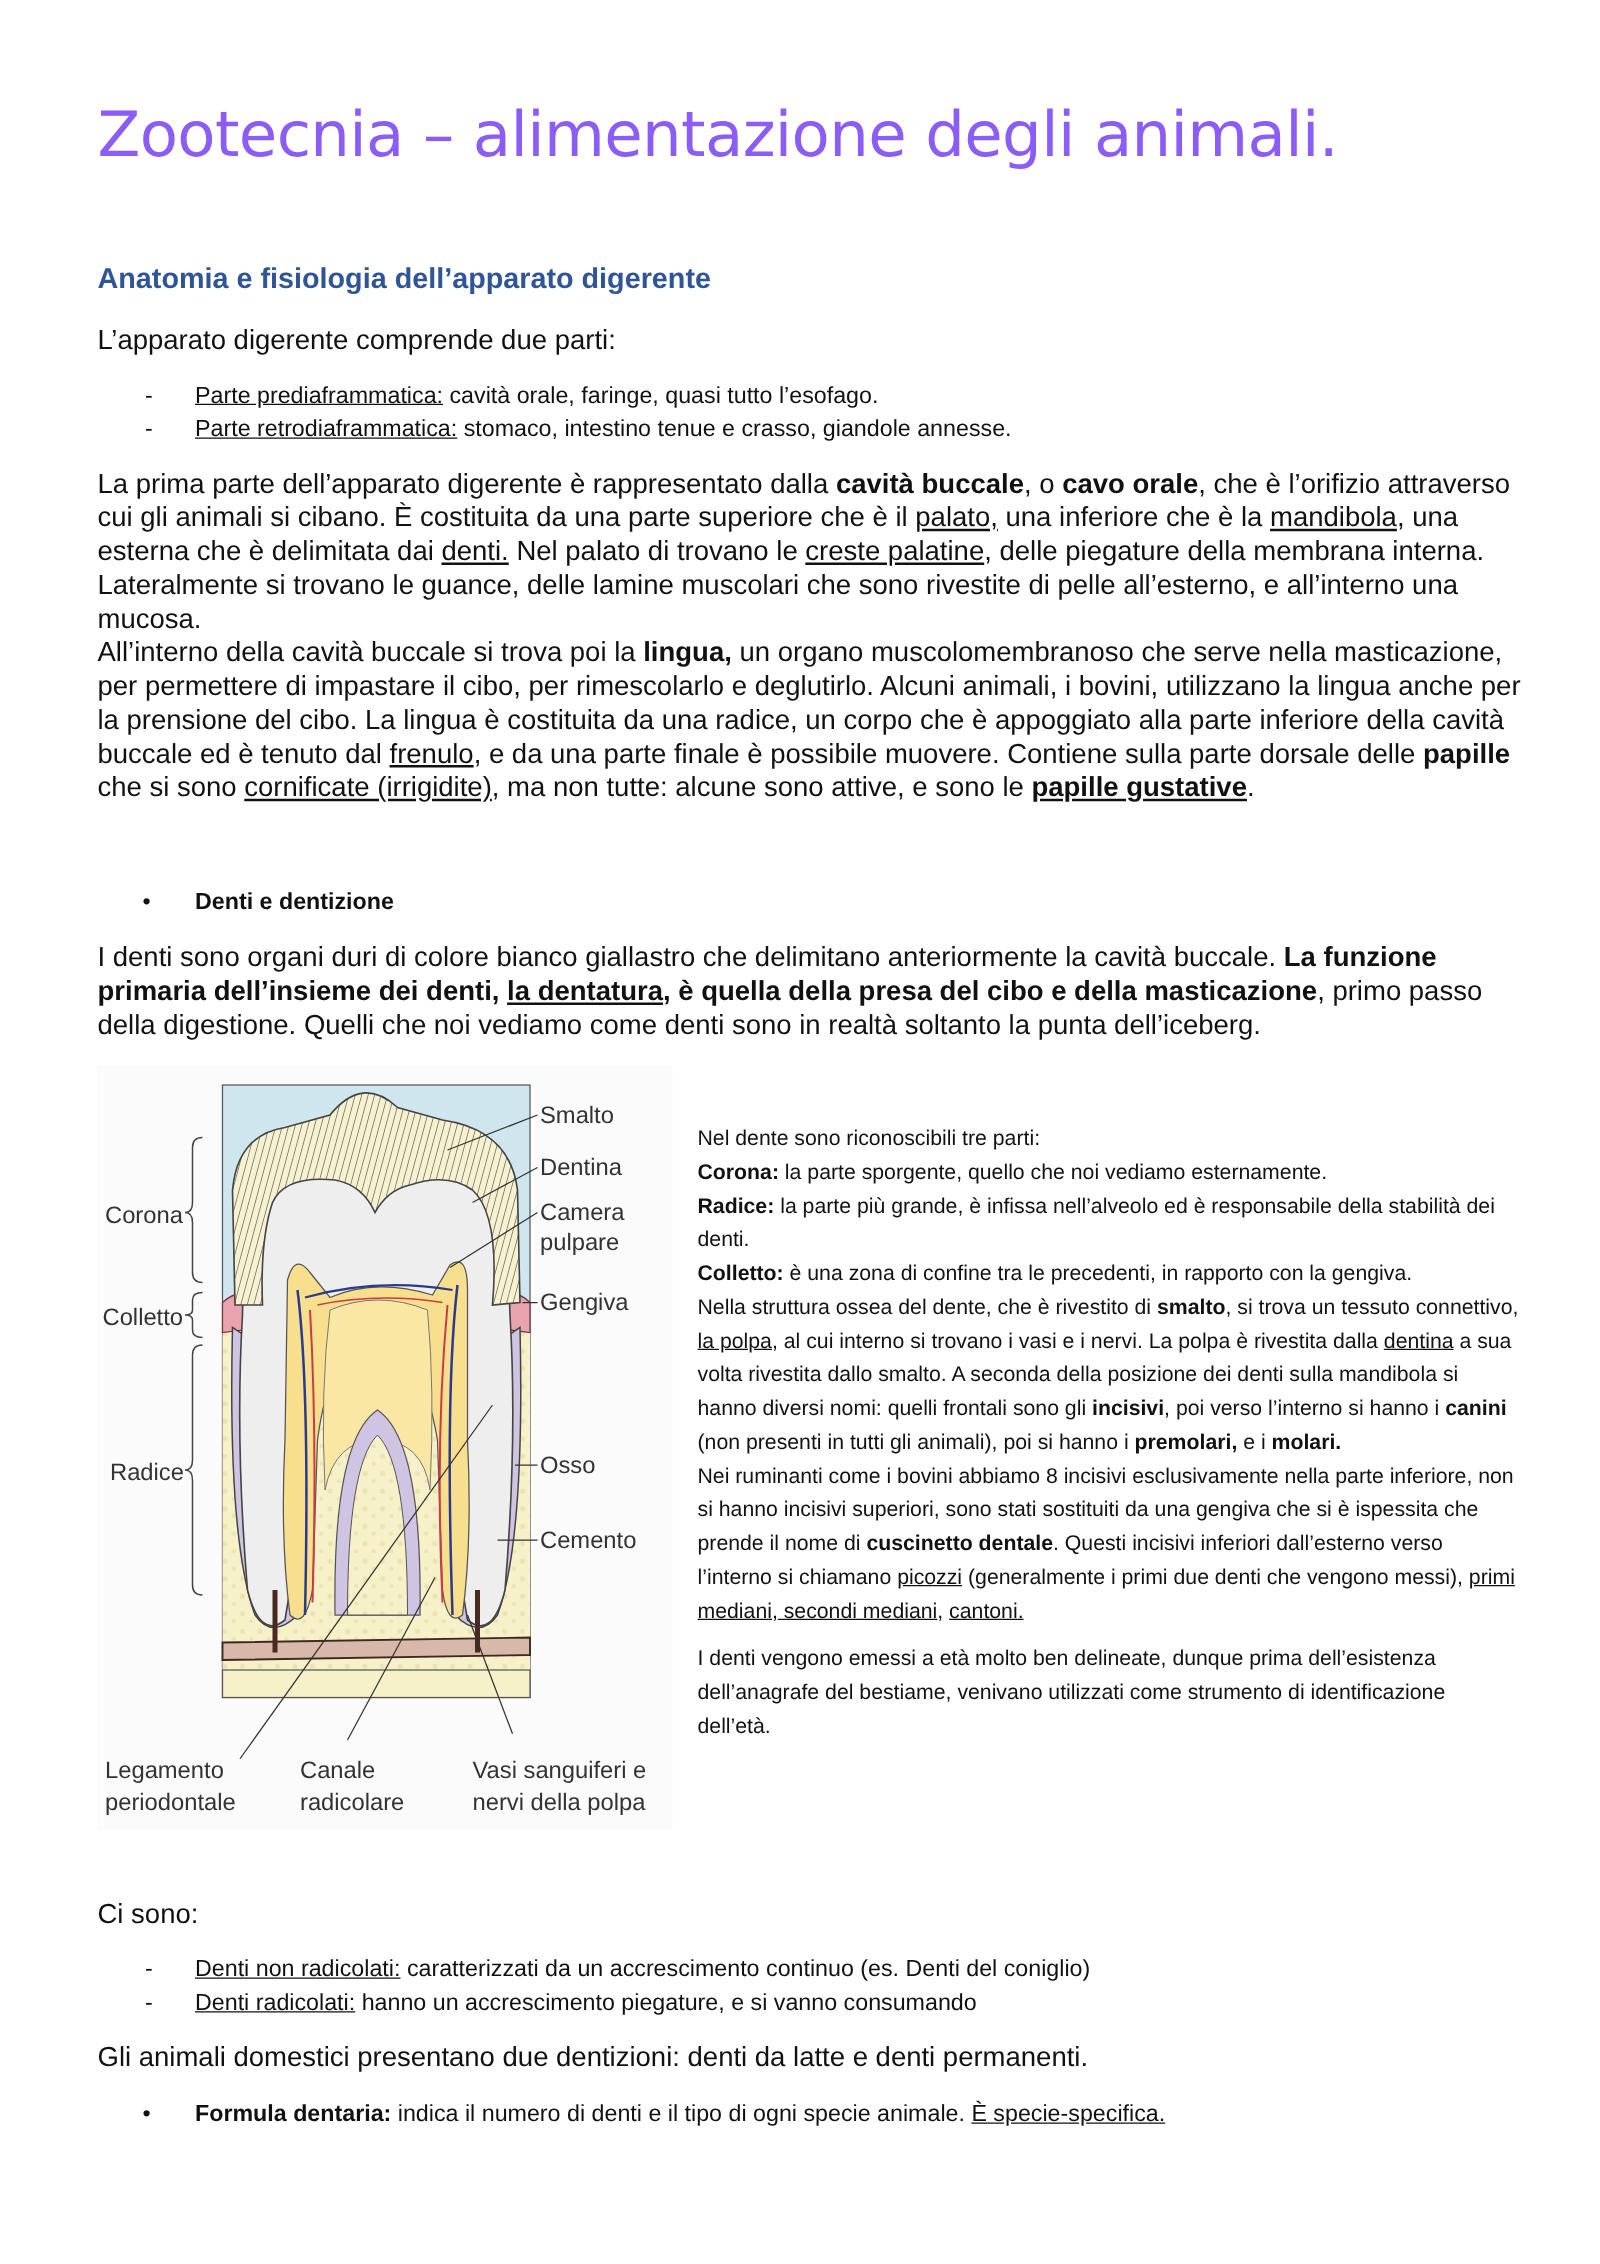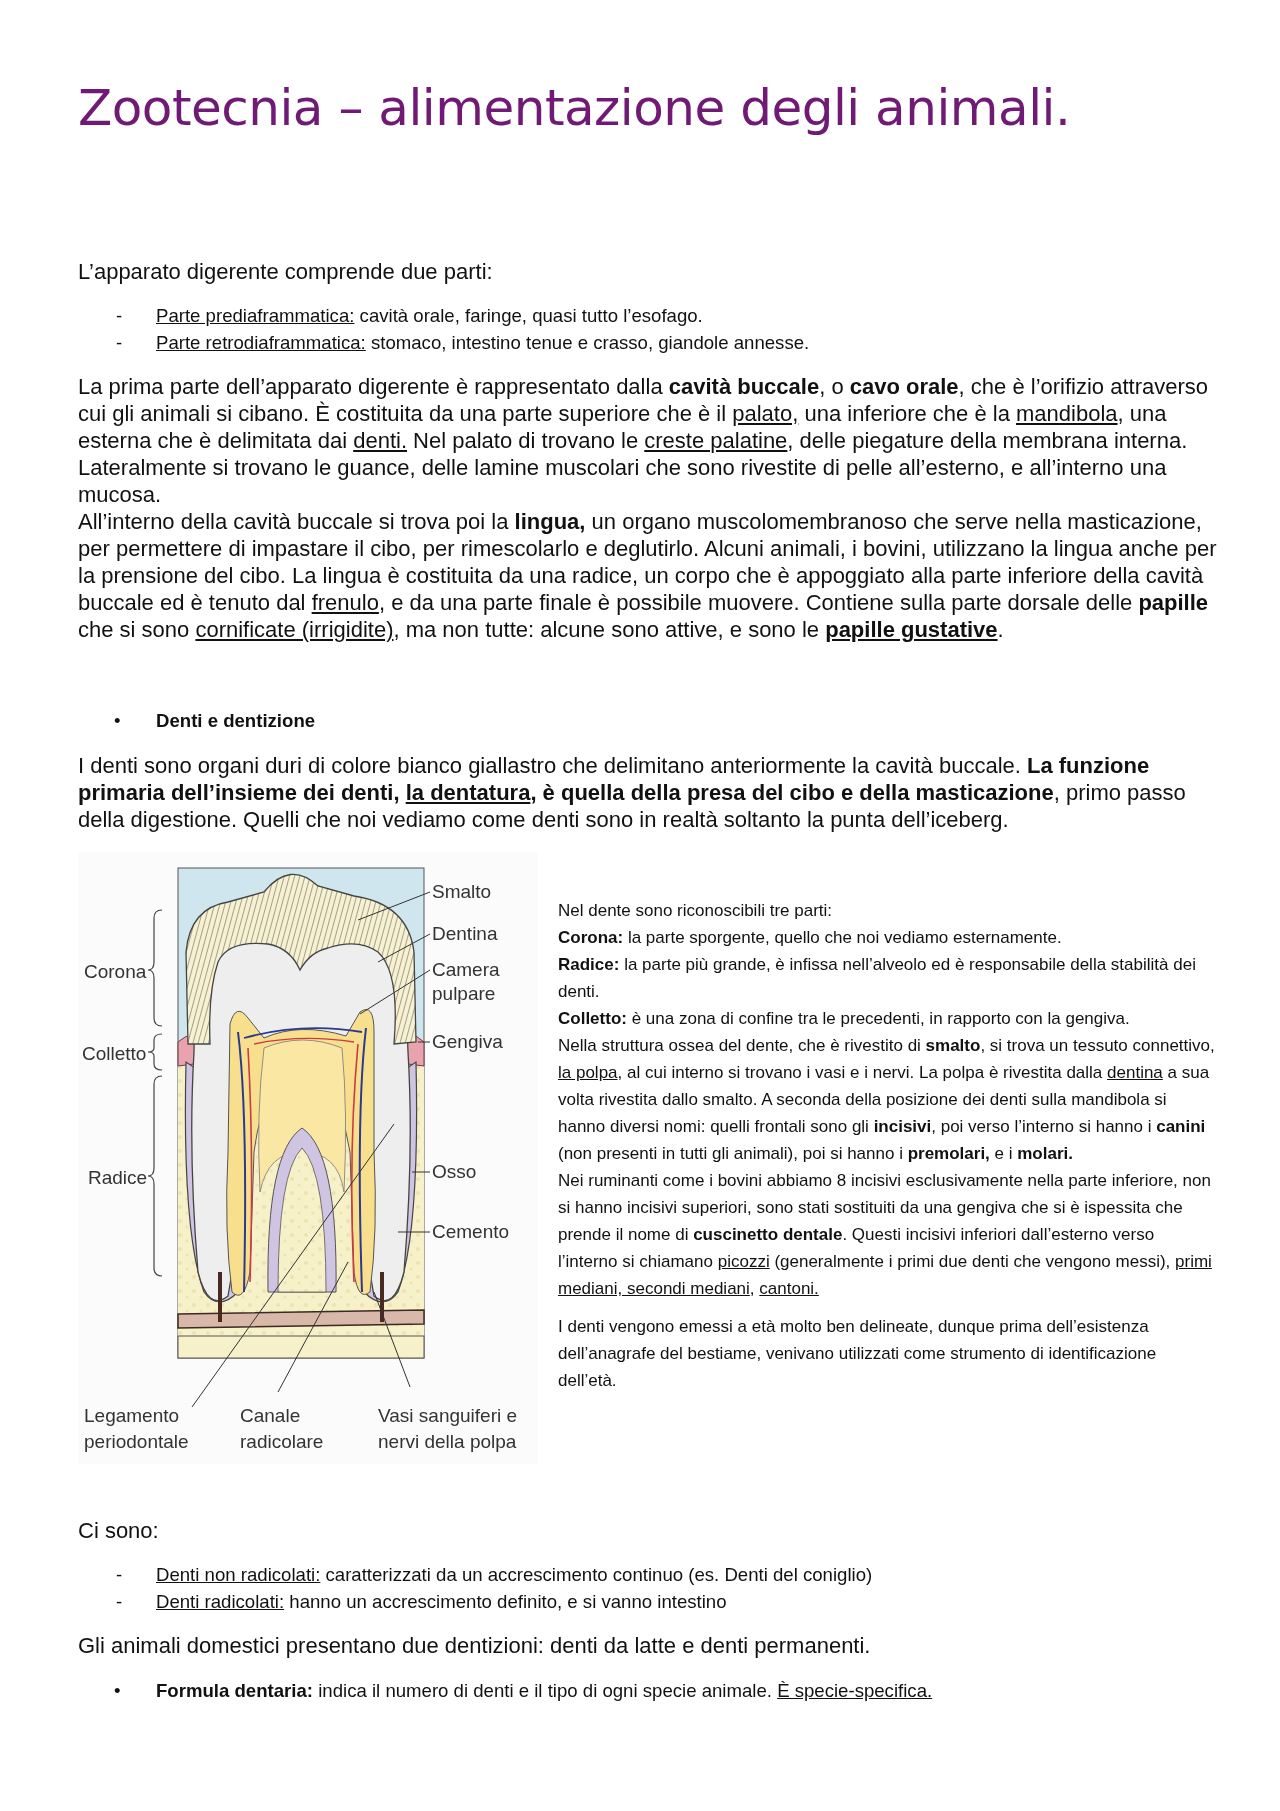--- a/index.html
+++ b/index.html
@@ -1,21 +1,21 @@
 <!DOCTYPE html>
 <html><head>
   <meta charset="utf-8">
   <style>
     html, body { margin: 0; padding: 0; background: #ffffff; }
     body { width: 1280px; height: 1811px; position: relative; overflow: hidden;
            font-family: "Liberation Sans", sans-serif; color: #111; }
     .page { position: absolute; left: 0; top: 0; width: 1280px; height: 1811px; }
     .title { position: absolute; left: 78px; top: 78px; margin: 0;
              font-family: "DejaVu Sans", sans-serif; font-weight: normal;
-             font-size: 50px; letter-spacing: -0.5px; color: #701a75; line-height: 1.2; }
+             font-size: 50px; letter-spacing: -0.5px; color: #8b5cf6; line-height: 1.2; }
     .h2 { position: absolute; left: 78px; top: 209px; margin: 0;
           font-family: "Liberation Sans", sans-serif; font-weight: bold;
           font-size: 23px; color: #2f5597; }
     .p { position: absolute; left: 78px; margin: 0; font-size: 22px; line-height: 27px; color: #111; }
     .w-full { width: 1140px; }
     .u { text-decoration: underline; text-align: center; }
     b { font-weight: bold; }
     .list { position: absolute; left: 78px; margin: 0; padding: 0; list-style: none; font-size: 18.6px; line-height: 27px; }
     .list li { position: relative; padding-left: 78px; }
     .list li .mk { position: absolute; left: 38px; top: 0; }
@@ -24,20 +24,21 @@
     .rightcol { position: absolute; left: 558px; top: 897px; width: 660px; font-size: 17px; line-height: 27px; margin: 0; }
     .rightcol p { margin: 0; }
   </style>
 </head>
 <body>
 
 <div class="page">
 
   <h1 class="title">Zootecnia – alimentazione degli animali.</h1>
 
+  <h2 class="h2">Anatomia e fisiologia dell’apparato digerente</h2>
 
   <p class="p" style="top:258px">L’apparato digerente comprende due parti:</p>
 
   <ul class="list" style="top:302px">
     <li>
       <span class="mk">-</span>
       <span class="u">Parte prediaframmatica:</span><span> cavità orale, faringe, quasi tutto l’esofago.</span>
     </li>
     <li>
       <span class="mk">-</span>
@@ -158,21 +159,21 @@
 
   <p class="p" style="top:1517px">Ci sono:</p>
 
   <ul class="list" style="top:1561px">
     <li>
       <span class="mk">-</span>
       <span class="u">Denti non radicolati:</span><span> caratterizzati da un accrescimento continuo (es. Denti del coniglio)</span>
     </li>
     <li>
       <span class="mk">-</span>
-      <span class="u">Denti radicolati:</span><span> hanno un accrescimento definito, e si vanno intestino</span>
+      <span class="u">Denti radicolati:</span><span> hanno un accrescimento piegature, e si vanno consumando</span>
     </li>
   </ul>
 
   <p class="p" style="top:1632px">Gli animali domestici presentano due dentizioni: denti da latte e denti permanenti.</p>
 
   <ul class="list" style="top:1677px">
     <li>
       <span class="mk" style="left:36px">•</span>
       <b>Formula dentaria:</b><span> indica il numero di denti e il tipo di ogni specie animale. </span><span class="u">È specie-specifica.</span>
     </li>

